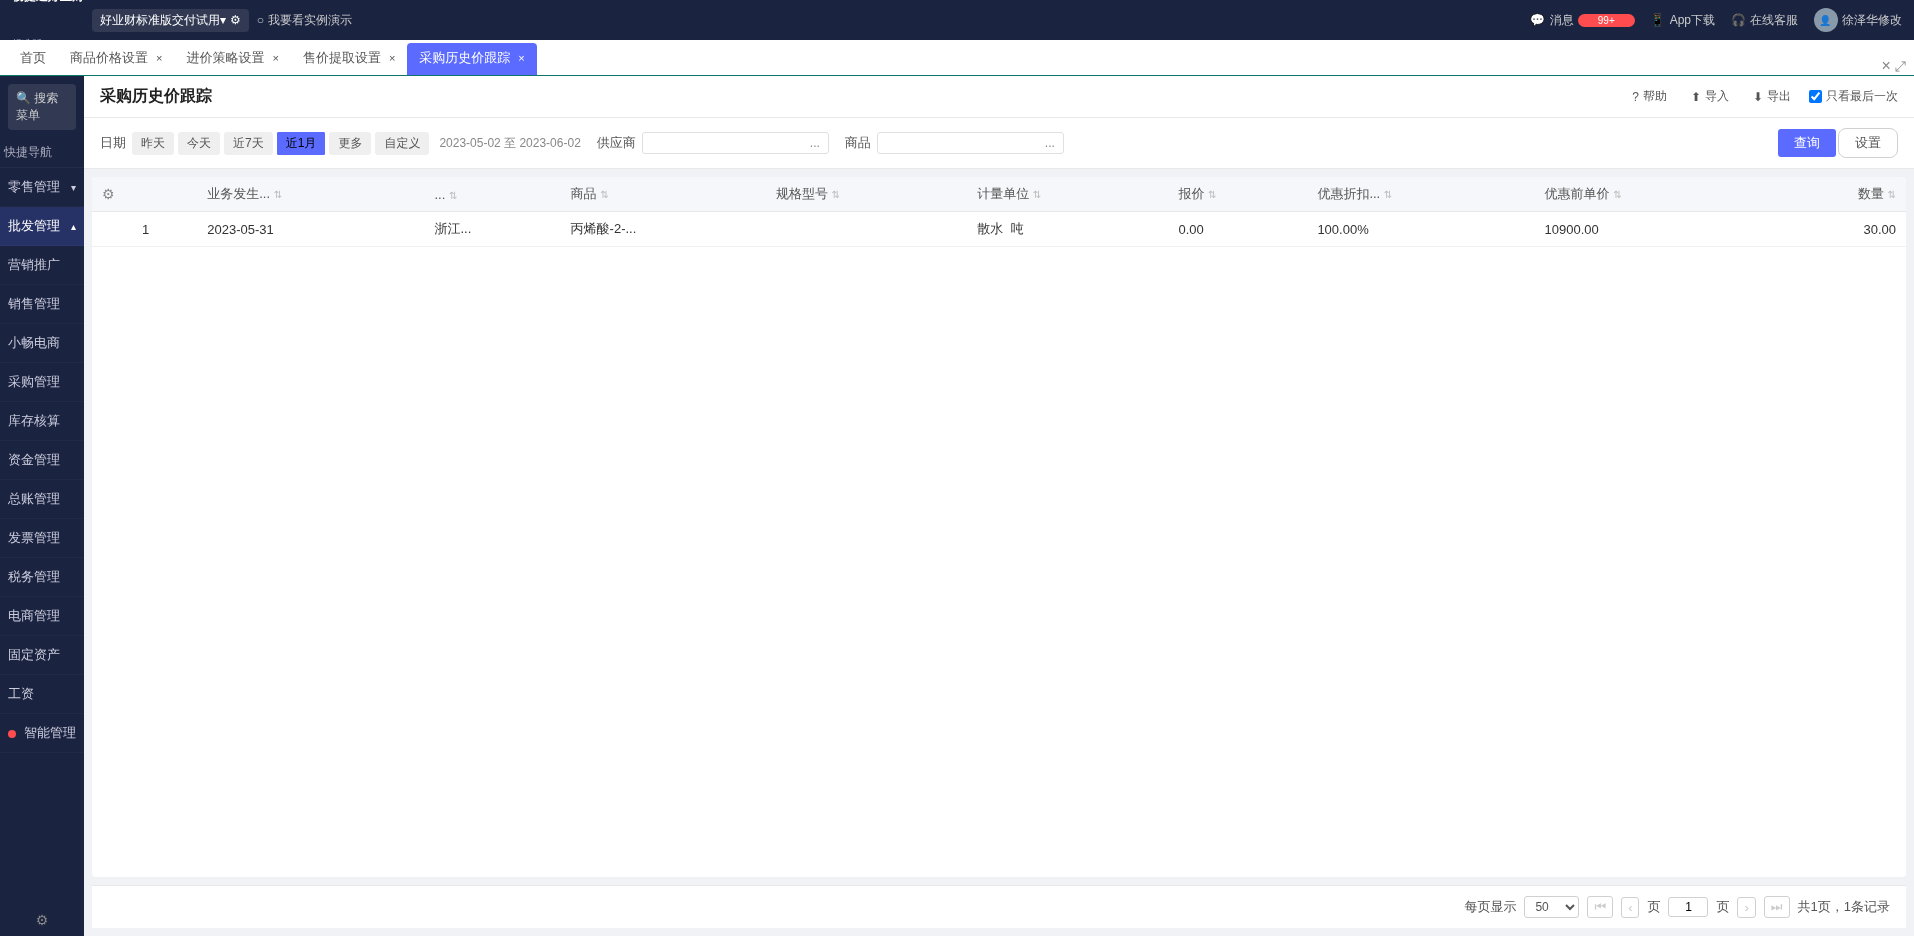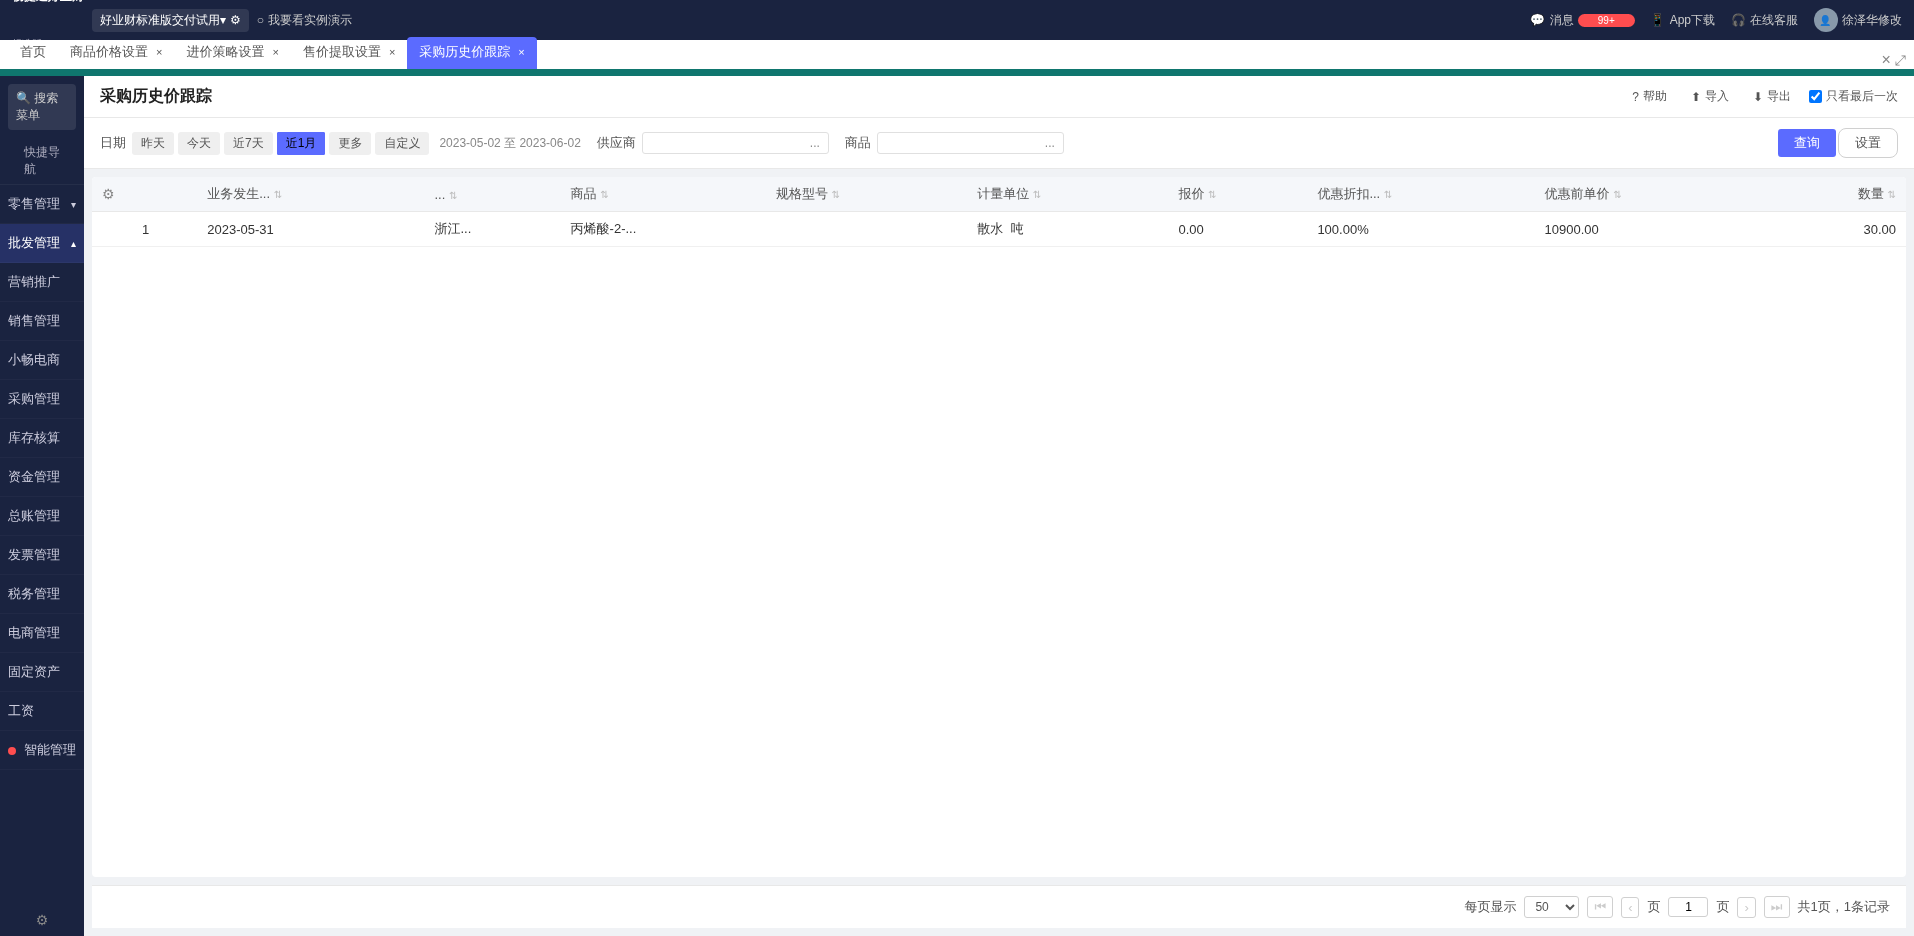--- a/index.html
+++ b/index.html
@@ -30,21 +30,21 @@
     .top-bar-action { display: flex; align-items: center; gap: 4px; color: #ccc; font-size: 12px; cursor: pointer; }
     .badge {
       background: #ff4d4f; color: #fff; border-radius: 8px;
       font-size: 10px; padding: 1px 20px; min-width: 18px; text-align: center;
     }
     .avatar { width: 24px; height: 24px; background: #8899aa; border-radius: 50%; display: flex; align-items: center; justify-content: center; color: #fff; font-size: 10px; }
 
     
     .tabs-bar {
       height: 36px; background: #fff; display: flex; align-items: flex-end;
-      padding: 0 8px; border-bottom: 7px solid #0f766e; flex-shrink: 0;
+      padding: 0 8px; border-bottom: 1px solid #0f766e; flex-shrink: 0;
     }
     .tab {
       height: 32px; padding: 0 12px; display: flex; align-items: center; gap: 6px;
       font-size: 13px; cursor: pointer; color: #555; border-bottom: 2px solid transparent;
       white-space: nowrap;
     }
     .tab.active { color: #fff; background: #5b6bff; border-radius: 4px 4px 0 0; border-bottom: 2px solid #5b6bff; }
     .tab-close { font-size: 11px; color: inherit; cursor: pointer; margin-left: 2px; }
     .tab-home { font-size: 13px; }
 
@@ -57,21 +57,21 @@
       display: flex; flex-direction: column; overflow-y: auto; overflow-x: hidden;
     }
     .sidebar-search {
       padding: 8px; background: #1a2340;
     }
     .sidebar-search-btn {
       width: 100%; background: rgba(255,255,255,0.1); border: none; border-radius: 4px;
       color: #ccc; font-size: 12px; padding: 6px 8px; cursor: pointer; text-align: left;
     }
     .sidebar-quick-nav {
-      padding: 6px 24px; font-size: 12px; color: #aab; cursor: pointer; border-bottom: 1px solid rgba(255,255,255,0.05);
+      padding: 6px 4px; font-size: 12px; color: #aab; cursor: pointer; border-bottom: 1px solid rgba(255,255,255,0.05);
     }
     .sidebar-item {
       padding: 10px 8px; font-size: 13px; color: #ccd; cursor: pointer;
       display: flex; align-items: center; justify-content: space-between;
       border-bottom: 1px solid rgba(255,255,255,0.03);
     }
     .sidebar-item.active { color: #fff; background: rgba(91,107,255,0.2); }
     .sidebar-item .arrow { font-size: 10px; }
     .sidebar-dot { width: 8px; height: 8px; background: #ff4d4f; border-radius: 50%; margin-right: 4px; display: inline-block; }
     .sidebar-gear { color: #aab; font-size: 14px; }

